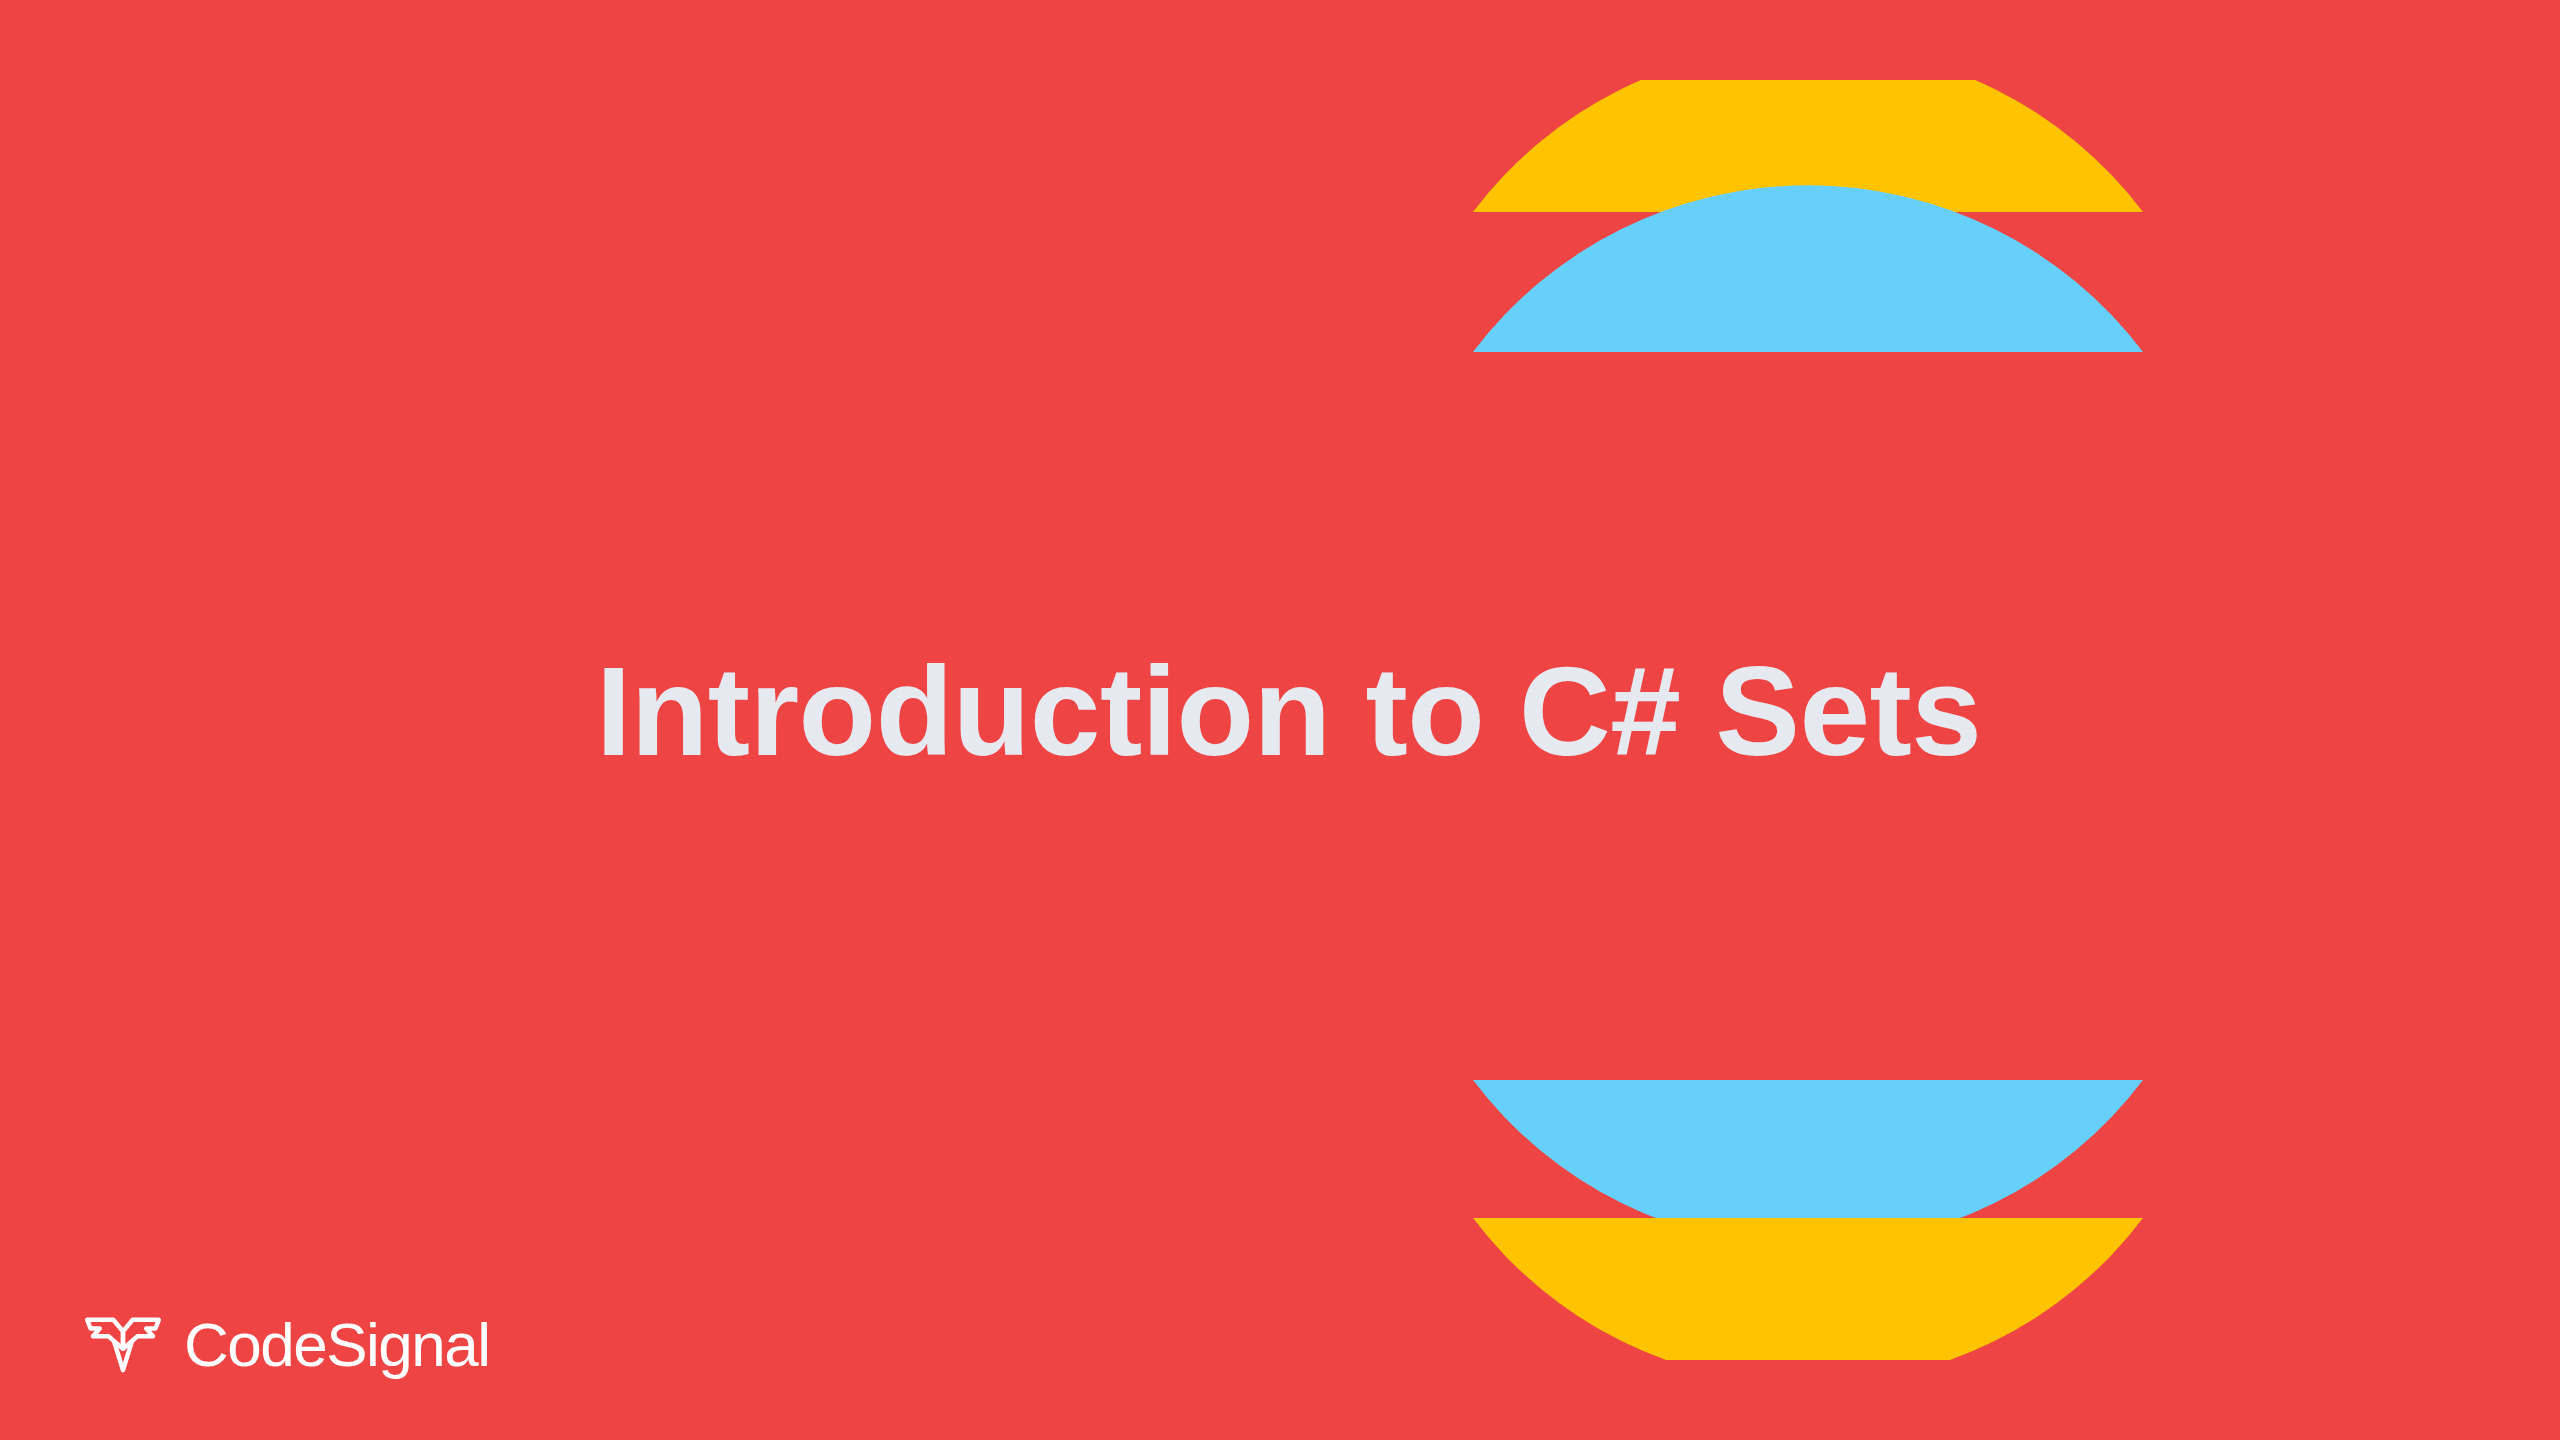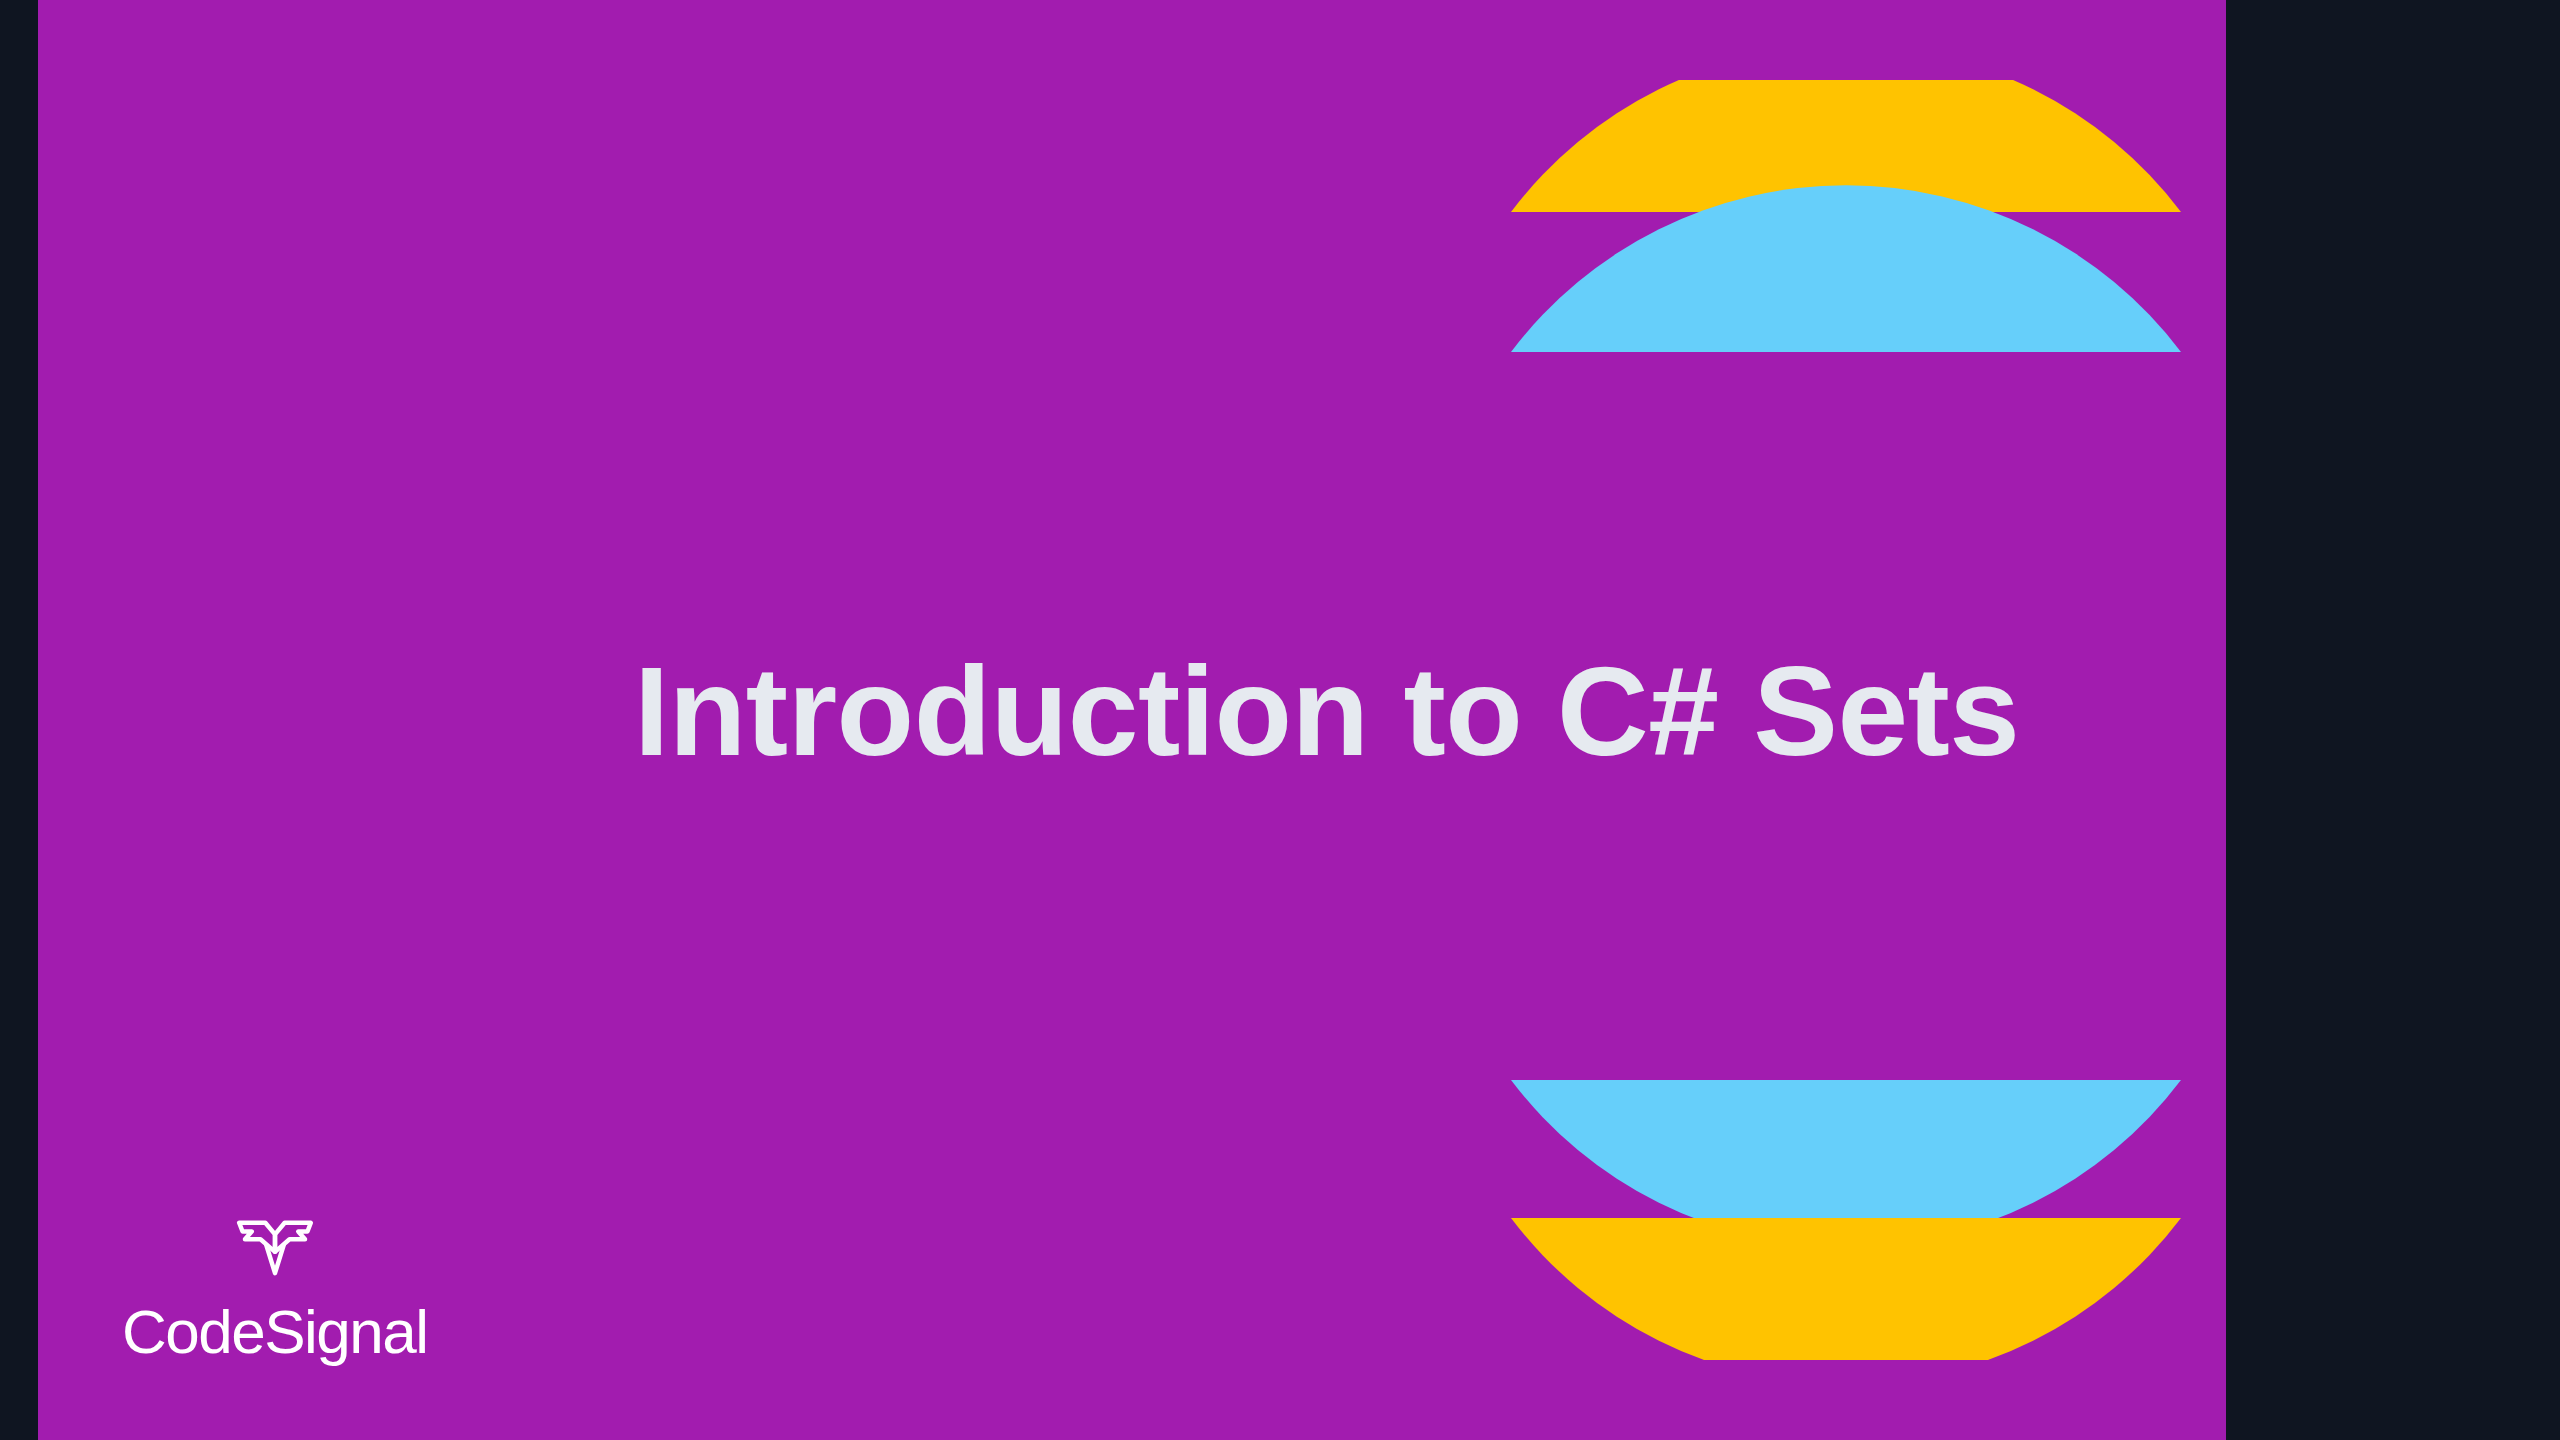--- a/index.html
+++ b/index.html
@@ -10,25 +10,24 @@
   }
   body {
     width: 2560px;
     height: 1440px;
     overflow: hidden;
     font-family: "Liberation Sans", "DejaVu Sans", sans-serif;
   }
 
   .slide {
     position: relative;
-    width: 2188px;
+    width: 2560px;
     height: 1440px;
-    background: #a21caf;
+    background: #ef4444;
     overflow: hidden;
-    margin-left: 38px;
   }
 
   
   .deco {
     position: absolute;
     pointer-events: none;
   }
   .deco-top {
     left: 1473px;
     top: 80px;
@@ -68,25 +67,24 @@
     letter-spacing: -0.5px;
     color: #e6eaf0;
     white-space: nowrap;
     transform: translateY(-8px);
   }
 
   
   .brand {
     position: absolute;
     left: 84px;
-    bottom: 79px;
+    bottom: 66px;
     display: flex;
     align-items: center;
     gap: 22px;
-    flex-direction: column;
   }
   .brand-mark {
     width: 78px;
     height: 62px;
     display: block;
     flex: 0 0 auto;
   }
   .brand-mark svg {
     display: block;
     width: 100%;

